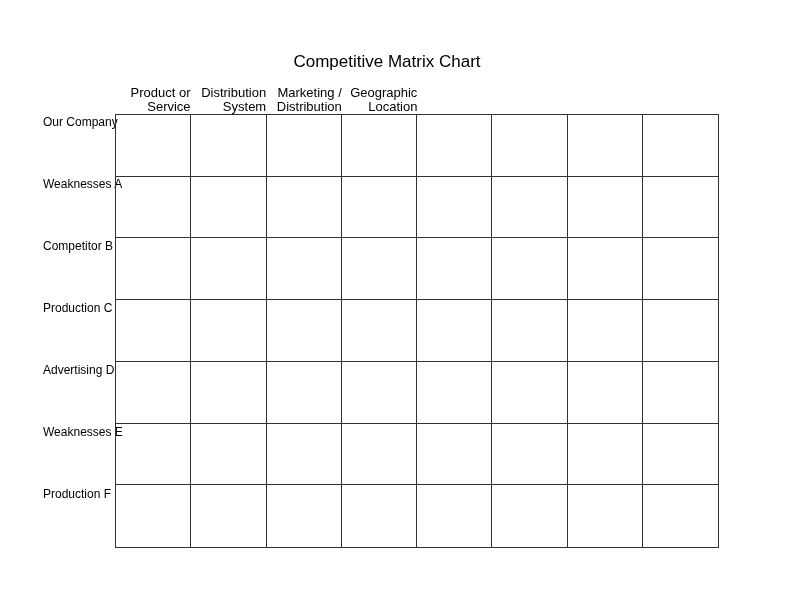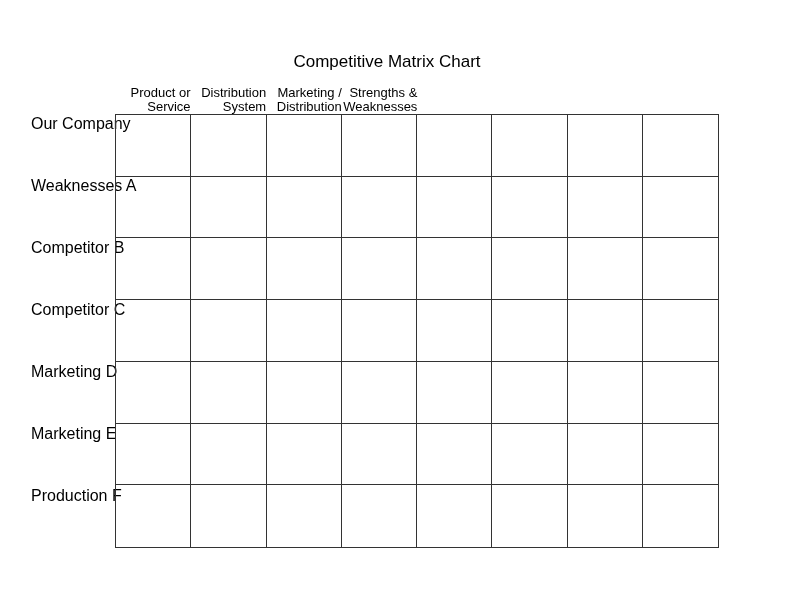--- a/index.html
+++ b/index.html
@@ -2,21 +2,21 @@
 <html><head>
 <meta charset="utf-8">
 <style>
   html, body { margin:0; padding:0; background:#ffffff; }
   body { width:790px; height:611px; position:relative; overflow:hidden; font-family:"Liberation Sans", sans-serif; color:#000; }
   .title { position:absolute; left:0; width:750px; top:52px; text-align:center; font-weight:normal; font-size:17px; padding-left:12px; }
   .title span { position:relative; left:0; }
   .col-headers { position:absolute; left:115px; top:86px; width:605px; height:28px; display:flex; }
   .col-header { width:75.6px; text-align:right; font-size:13px; line-height:13.5px; }
   .row-labels { position:absolute; left:31px; top:114px; }
-  .row-label { position:absolute; left:0; font-size:16px; white-space:nowrap;text-align:center; }
+  .row-label { position:absolute; left:12px; font-size:12px; white-space:nowrap;text-align:center; }
   .grid { position:absolute; left:115px; top:114px; width:604px; height:434px; border:1.5px solid #333; box-sizing:border-box; display:grid; grid-template-columns:repeat(8, 1fr); grid-template-rows:repeat(7, 1fr); }
   .cell { border-right:1.5px solid #333; border-bottom:1.5px solid #333; box-sizing:border-box; }
   .cell.last-col { border-right:none; }
   .cell.last-row { border-bottom:none; }
 </style>
 </head>
 <body>
 
 <div class="title"><span>Competitive Matrix Chart</span></div>
 
@@ -27,32 +27,32 @@
     </div>
   <div class="col-header">
       <div>Distribution</div>
       <div>System</div>
     </div>
   <div class="col-header">
       <div>Marketing /</div>
       <div>Distribution</div>
     </div>
   <div class="col-header">
-      <div>Strengths &amp;</div>
-      <div>Weaknesses</div>
+      <div>Geographic</div>
+      <div>Location</div>
     </div>
 </div>
 
 <div class="row-labels">
   <div class="row-label" style="top:1px">Our Company</div>
   <div class="row-label" style="top:63px">Weaknesses A</div>
   <div class="row-label" style="top:125px">Competitor B</div>
-  <div class="row-label" style="top:187px">Competitor C</div>
-  <div class="row-label" style="top:249px">Marketing D</div>
-  <div class="row-label" style="top:311px">Marketing E</div>
+  <div class="row-label" style="top:187px">Production C</div>
+  <div class="row-label" style="top:249px">Advertising D</div>
+  <div class="row-label" style="top:311px">Weaknesses E</div>
   <div class="row-label" style="top:373px">Production F</div>
 </div>
 
 <div class="grid" id="grid">
     <div class="cell"></div>
     <div class="cell"></div>
     <div class="cell"></div>
     <div class="cell"></div>
     <div class="cell"></div>
     <div class="cell"></div>

